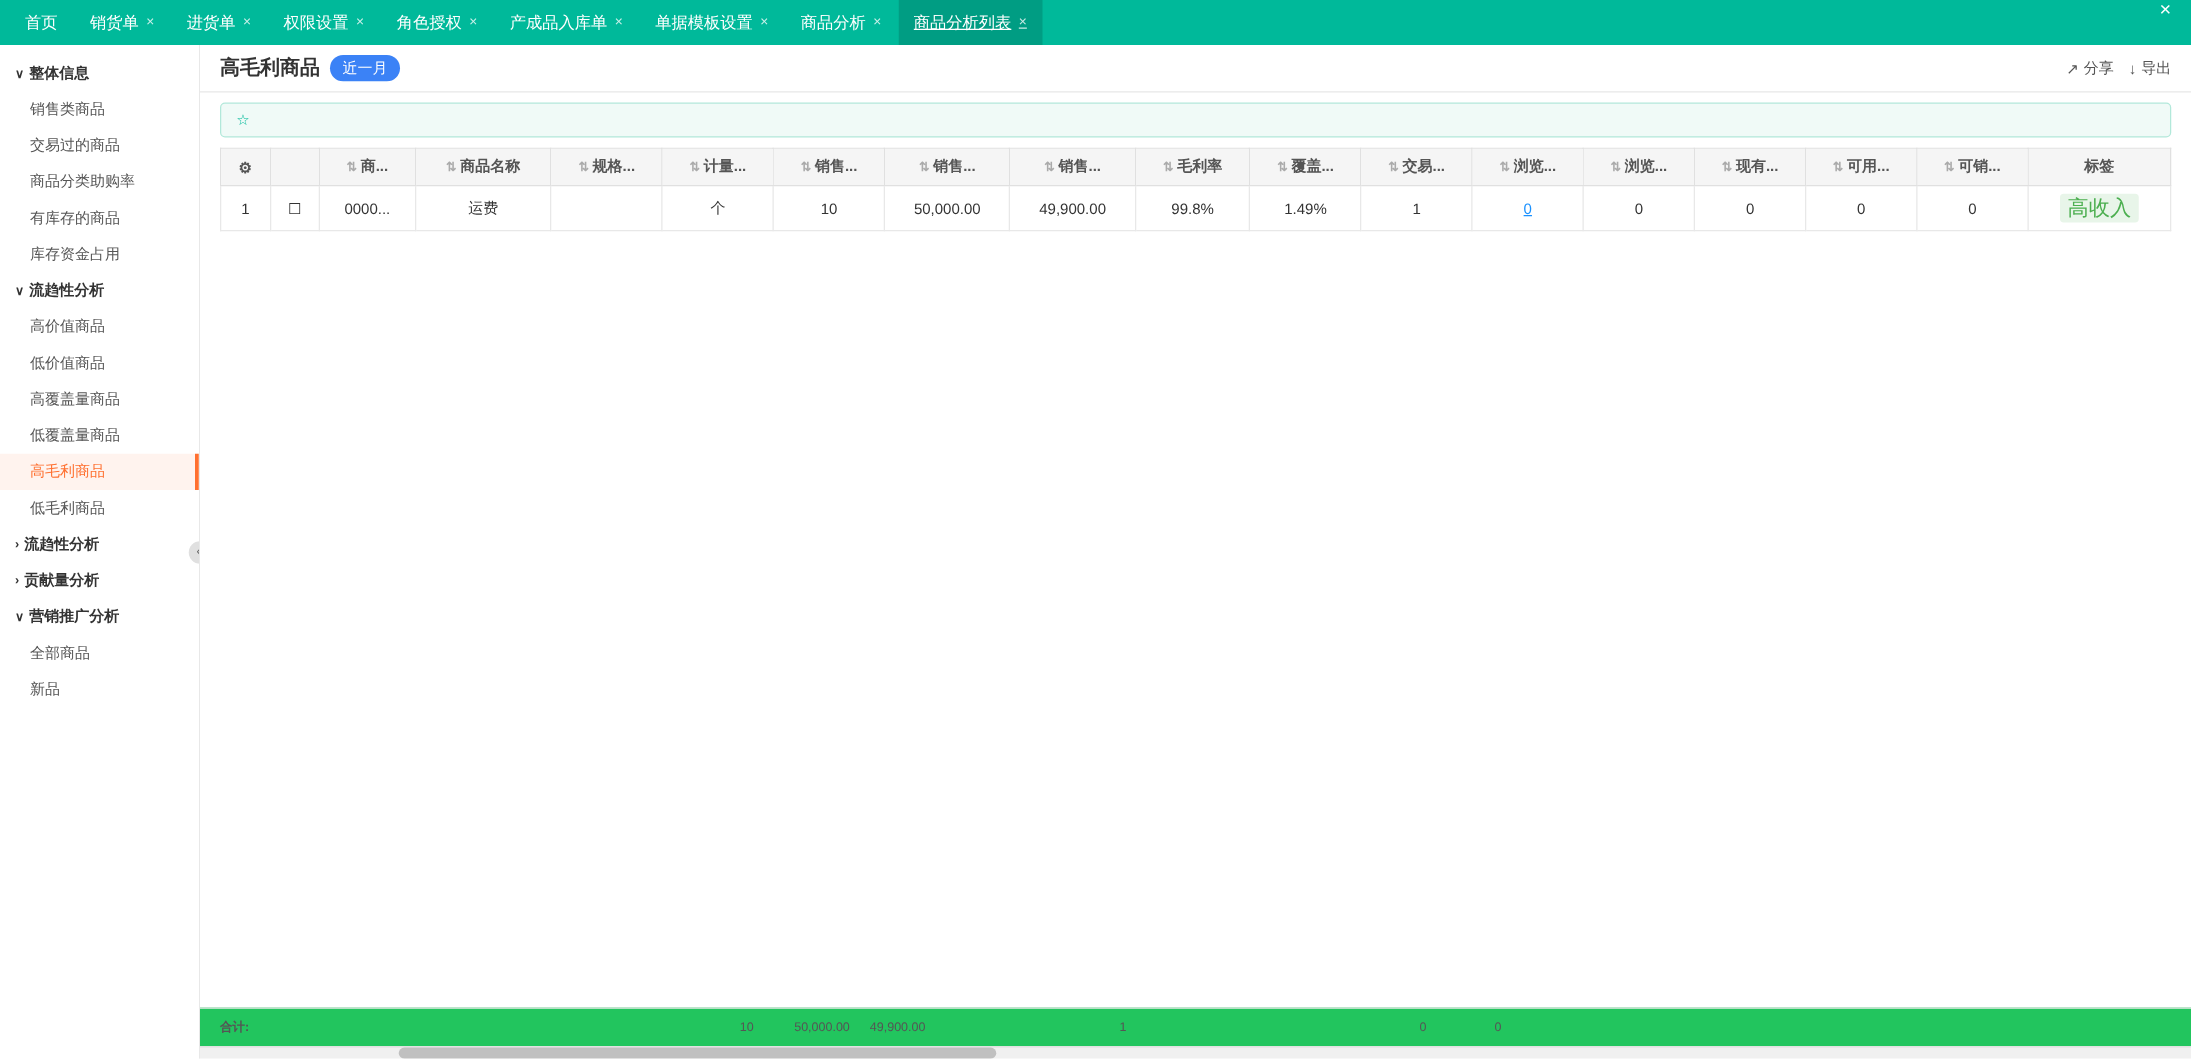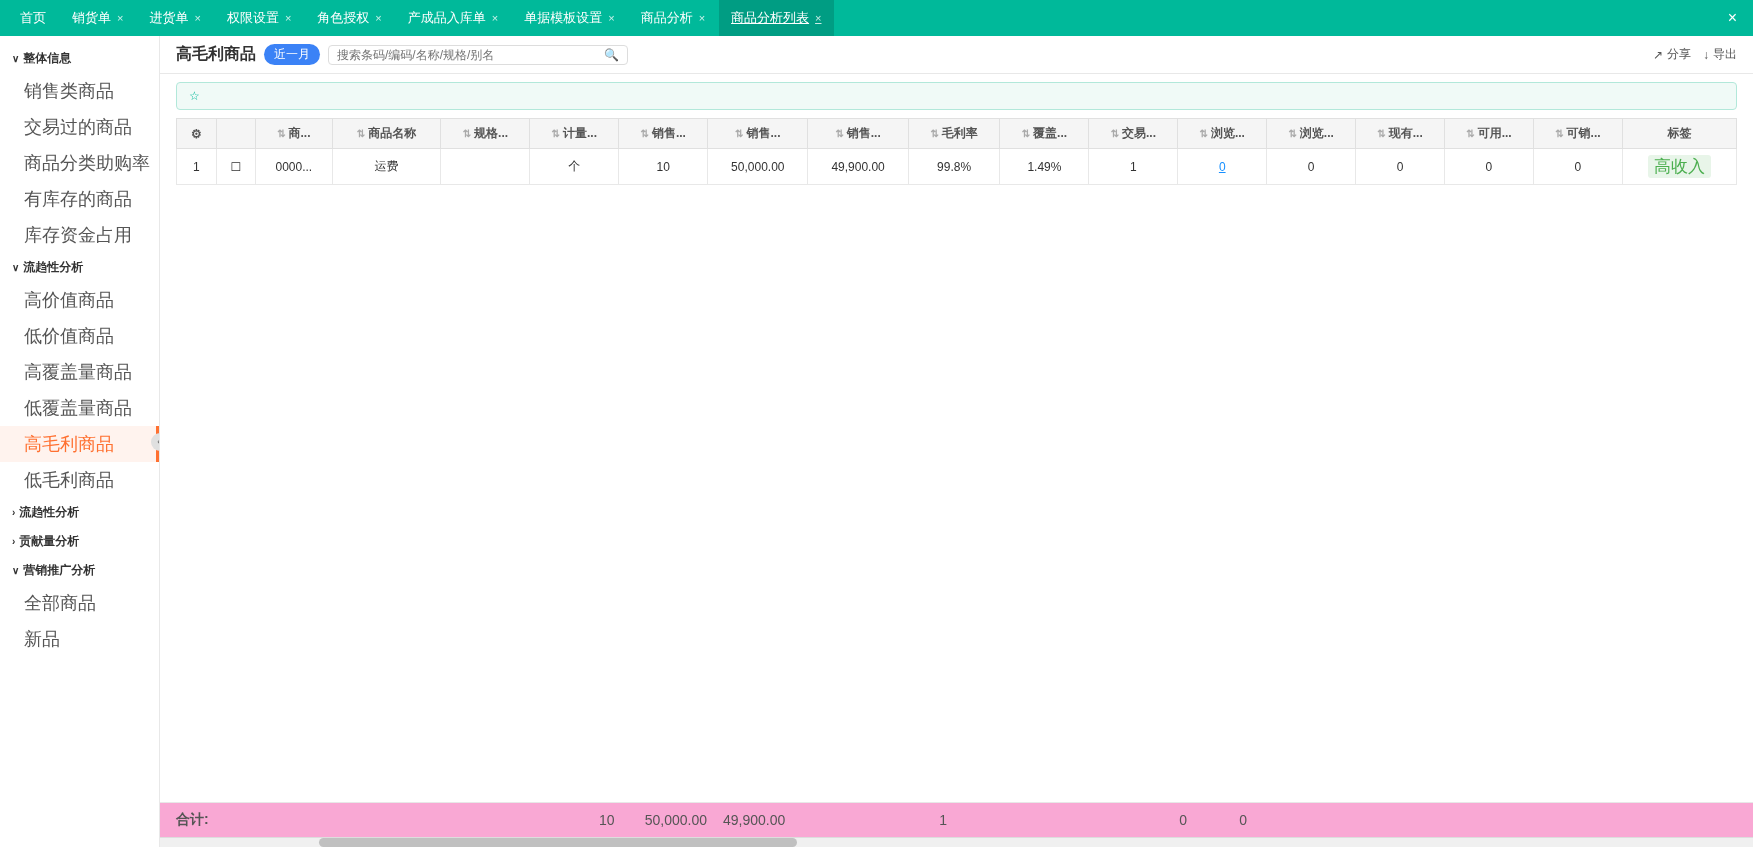--- a/index.html
+++ b/index.html
@@ -1,21 +1,21 @@
 <!DOCTYPE html>
 <html><head>
   <meta charset="utf-8">
   <style>
     * { box-sizing: border-box; margin: 0; padding: 0; }
     body { font-family: 'Microsoft YaHei', Arial, sans-serif; font-size: 12px; background: #f5f5f5; overflow: hidden; }
 
     
     .top-nav {
       display: flex;
-      align-items: center;
+      align-items: flex-start;
       background: #00b99a;
       height: 36px;
       padding: 0 8px;
       gap: 2px;
     }
     .top-nav .nav-item {
       display: flex;
       align-items: center;
       padding: 0 12px;
       height: 36px;
@@ -69,21 +69,21 @@
       align-items: center;
       padding: 6px 12px;
       font-size: 12px;
       color: #333;
       cursor: pointer;
       font-weight: bold;
     }
     .sidebar-group-header .arrow { margin-right: 4px; font-size: 10px; }
     .sidebar-item {
       padding: 6px 12px 6px 24px;
-      font-size: 18px;
+      font-size: 12px;
       color: #555;
       cursor: pointer;
       white-space: nowrap;
     }
     .sidebar-item.active {
       background: #fff3ee;
       color: #ff7030;
       border-right: 3px solid #ff7030;
     }
 
@@ -200,26 +200,26 @@
       border: 1px solid #e8e8e8;
       padding: 6px 8px;
       text-align: center;
       color: #333;
       white-space: nowrap;
     }
     .tag-high { background: #e8f5e9; color: #4caf50; padding: 2px 6px; border-radius: 3px; font-size: 17px; }
 
     
     .footer-bar {
-      background: #f9a8d4;
+      background: #22c55e;
       border-top: 1px solid #e8e8e8;
       padding: 8px 16px;
       display: flex;
       align-items: center;
-      font-size: 14px;
+      font-size: 10px;
       color: #555;
       gap: 0;
     }
     .footer-label { margin-right: 8px; font-weight: bold; }
     .footer-cells {
       display: flex;
       flex: 1;
       gap: 0;
     }
     .footer-cell {
@@ -298,24 +298,20 @@
       </div>
       <div class="sidebar-item">全部商品</div>
       <div class="sidebar-item">新品</div>
     </div>
 
   <div class="content-area">
 
     <div class="content-header">
       <span class="content-title">高毛利商品</span>
       <button class="filter-btn">近一月</button>
-      <div class="search-box">
-        <input type="text" placeholder="搜索条码/编码/名称/规格/别名" style="">
-        <span>🔍</span>
-      </div>
       <div class="header-spacer"></div>
       <div class="header-actions">
         <div class="header-action-btn">
           <span>↗</span>
           <span>分享</span>
         </div>
         <div class="header-action-btn">
           <span>↓</span>
           <span>导出</span>
         </div>

